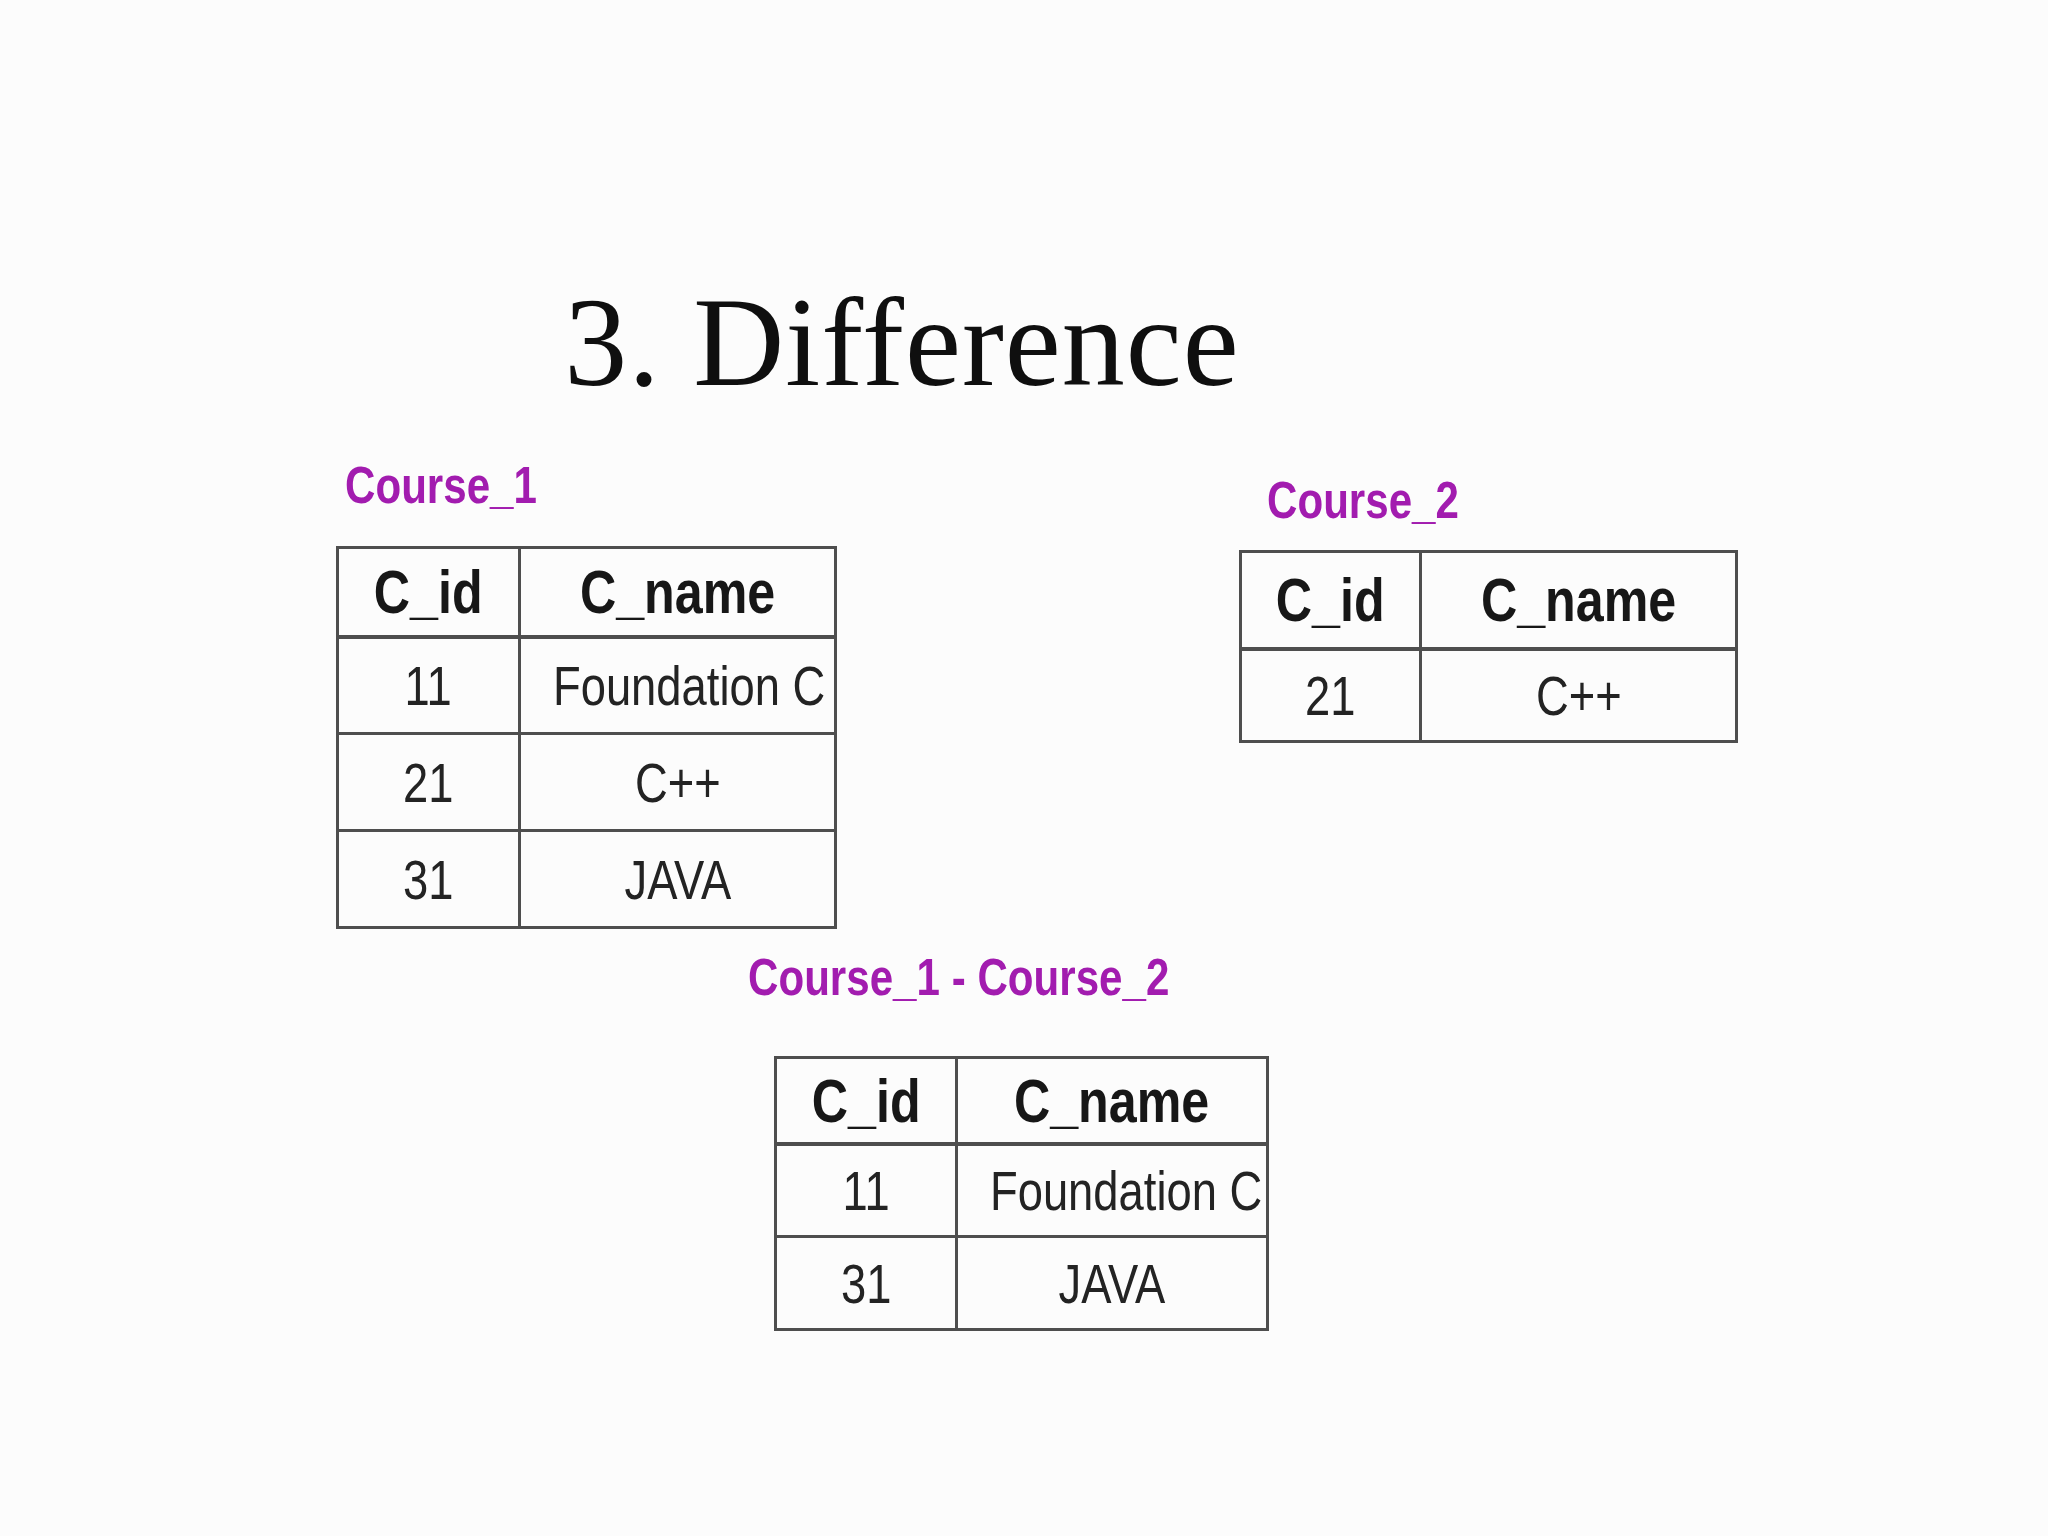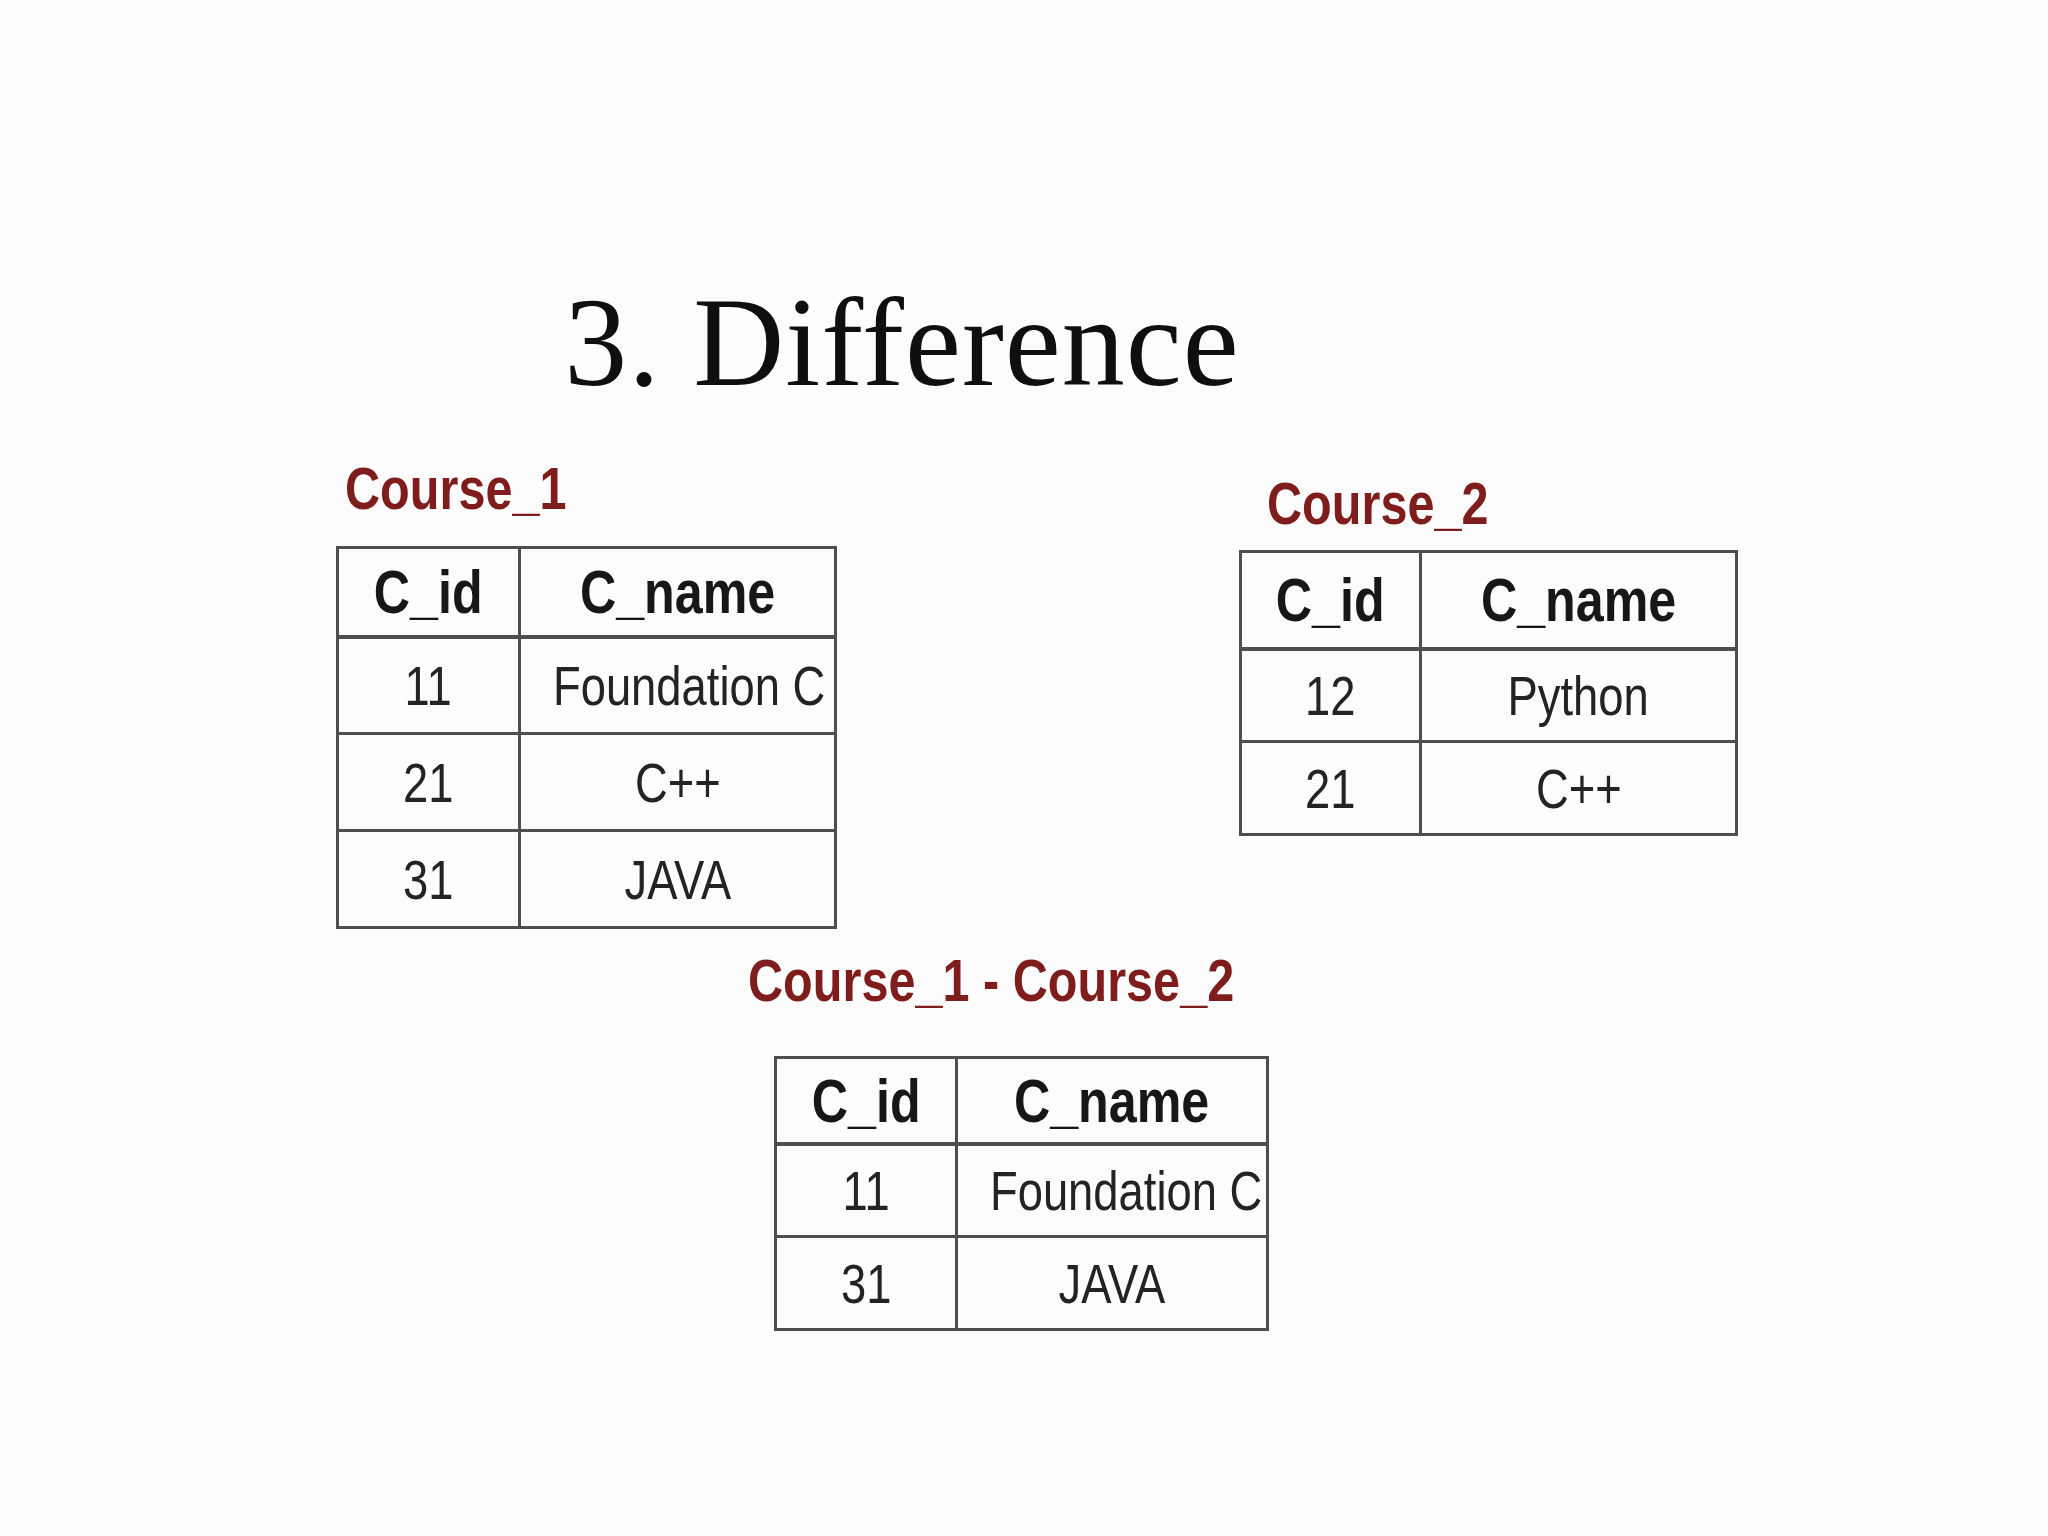--- a/index.html
+++ b/index.html
@@ -27,23 +27,23 @@
     font-size: 126px;
     line-height: 1;
     color: #0f0f0f;
     letter-spacing: 1px;
   }
 
   
   .table-label {
     position: absolute;
     font-weight: bold;
-    font-size: 60px;
+    font-size: 52px;
     line-height: 1;
-    color: #7f1d1d;
+    color: #a21caf;
     white-space: nowrap;
   }
   
   .sq {
     display: inline-block;
     transform: scaleX(0.81);
     transform-origin: center center;
     white-space: nowrap;
   }
   .table-label .sq { transform-origin: left center; }
@@ -141,24 +141,20 @@
       <col class="cname">
     </colgroup>
   <thead>
     <tr>
       <th><span class="sq">C_id</span></th>
       <th><span class="sq">C_name</span></th>
     </tr>
   </thead>
   <tbody>
     <tr>
-      <td><span class="sq">12</span></td>
-      <td><span class="sq">Python</span></td>
-    </tr>
-    <tr>
       <td><span class="sq">21</span></td>
       <td><span class="sq">C++</span></td>
     </tr>
   </tbody>
 </table>
 
 <div class="table-label" id="label-diff">
   <span class="sq">Course_1 - Course_2</span>
 </div>
 <table class="rel" id="table-diff">

